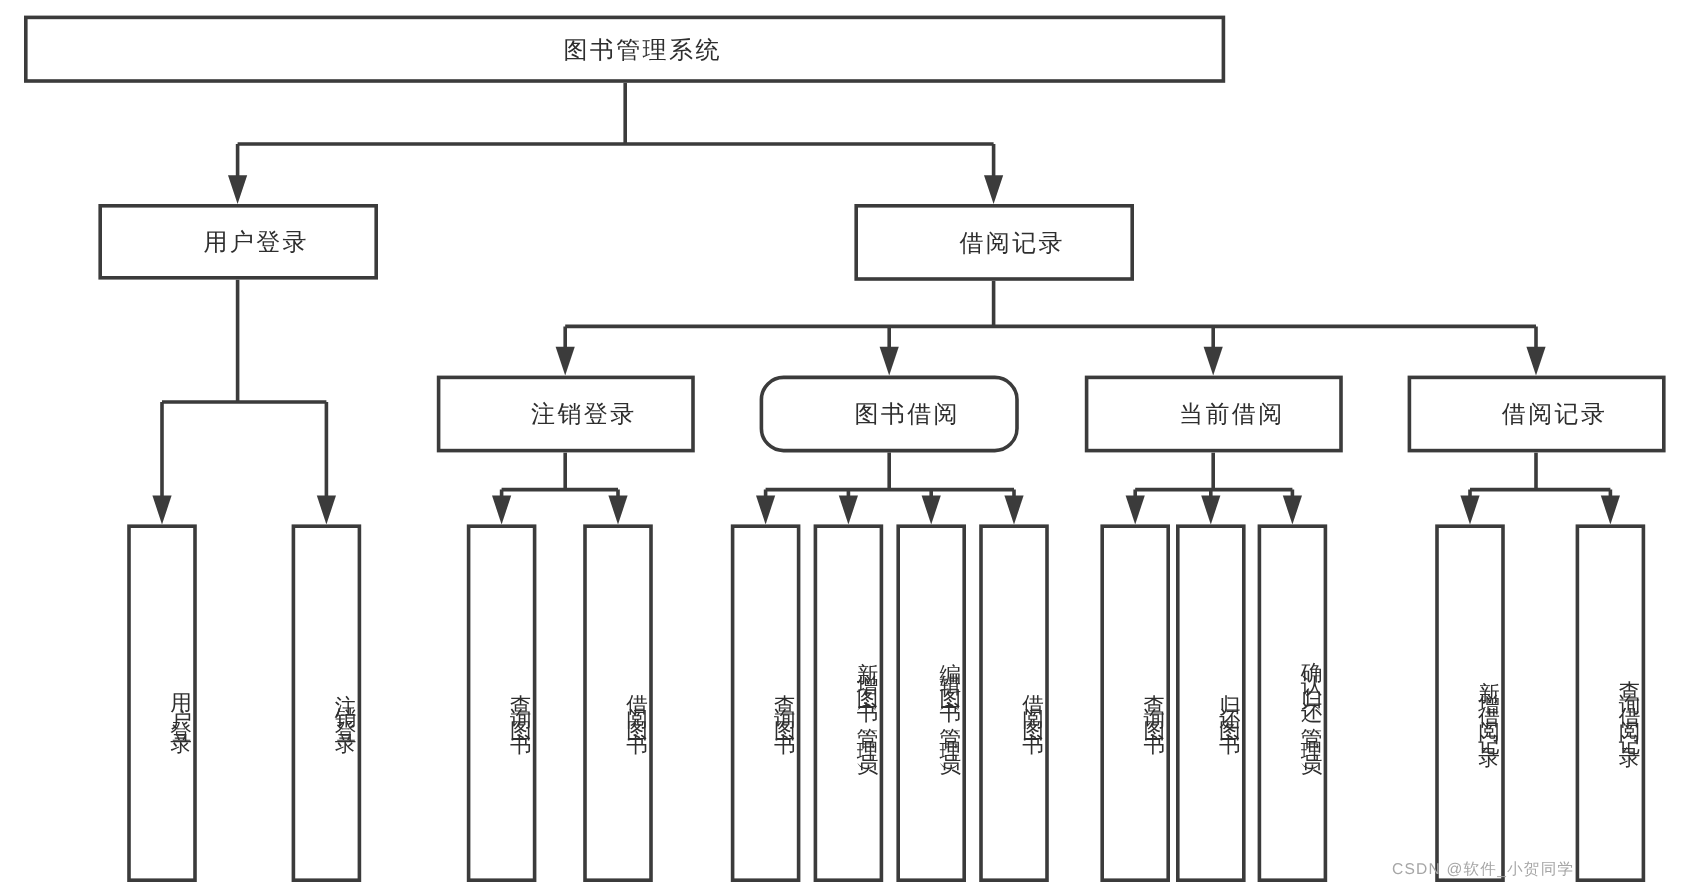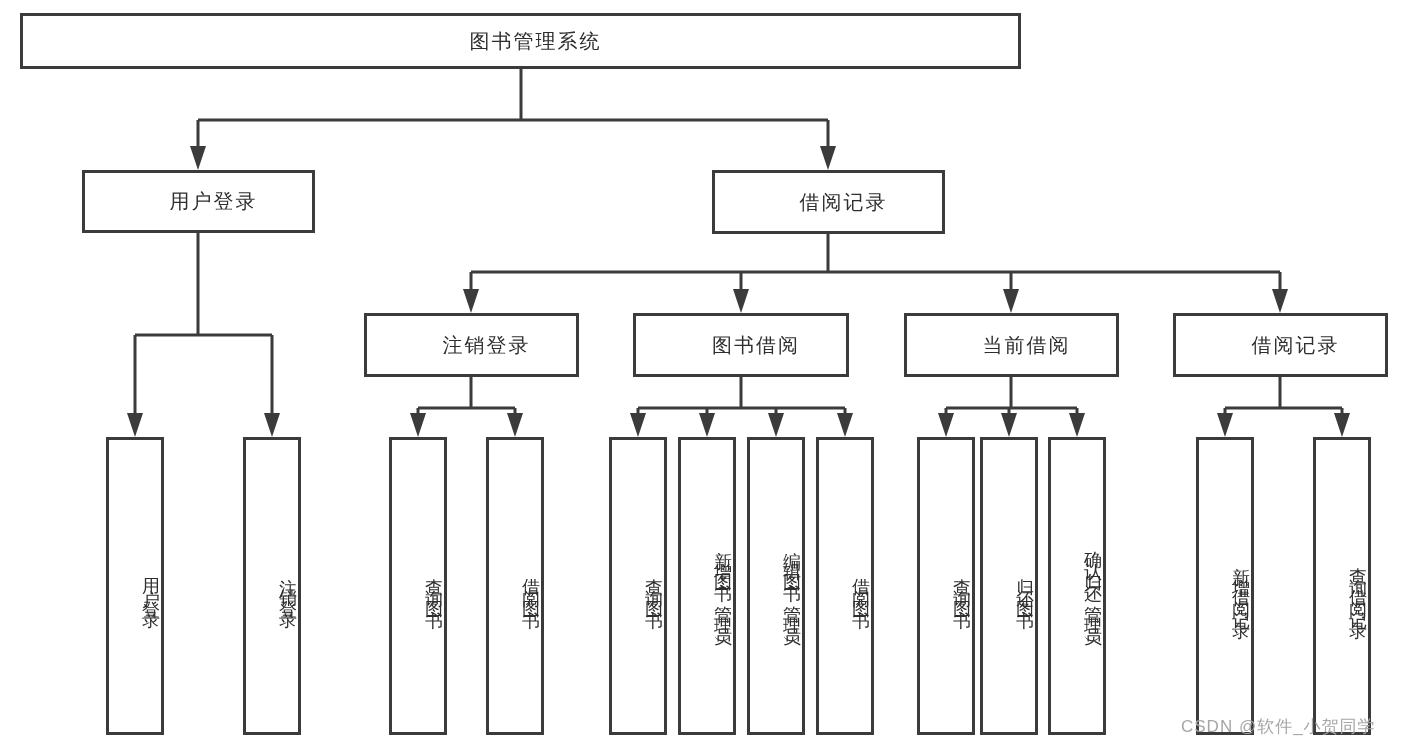--- a/index.html
+++ b/index.html
@@ -40,21 +40,21 @@
     line-height: 1.1;
   }
   
   .n-root  { left: 20px;  top: 13px;  width: 1001px; height: 56px; }
   
   .n-login { left: 82px;  top: 170px; width: 233px;  height: 63px; }
   .n-mgmt  { left: 712px; top: 170px; width: 233px;  height: 64px; }
   
   .n-l3    { top: 313px; height: 64px; width: 215px; }
   .n-newbook { left: 364px; }
-  .n-borrow  { left: 633px; width: 216px; }
+  .n-borrow  { left: 633px; width: 216px; border-radius: 20px; }
   .n-current { left: 904px; text-align: right; }
   .n-record  { left: 1173px; text-align: center; }
   
   .n-a1 { left: 106px;  }
   .n-a2 { left: 243px;  }
   .n-b1 { left: 389px;  }
   .n-b2 { left: 486px;  }
   .n-c1 { left: 609px;  }
   .n-c2 { left: 678px;  }
   .n-c3 { left: 747px;  }
@@ -62,25 +62,24 @@
   .n-d1 { left: 917px;  }
   .n-d2 { left: 980px;  }
   .n-d3 { left: 1048px; }
   .n-e1 { left: 1196px; }
   .n-e2 { left: 1313px; }
 
   .watermark {
     position: absolute;
     left: 1160px;
     top: 715px;
-    font-size: 17px;
+    font-size: 13px;
     letter-spacing: 1px;
     color: var(--wm, #a6a6a6);
     white-space: nowrap;
-    margin-left: 21px;
   }
 </style>
 </head>
 <body>
 
 <div class="stage">
 
   <svg class="wires" viewBox="0 0 1405 747">
 
     <path class="edge" d="M521 69 V120 M198 120 H828 M198 120 V154 M828 120 V154"></path>

